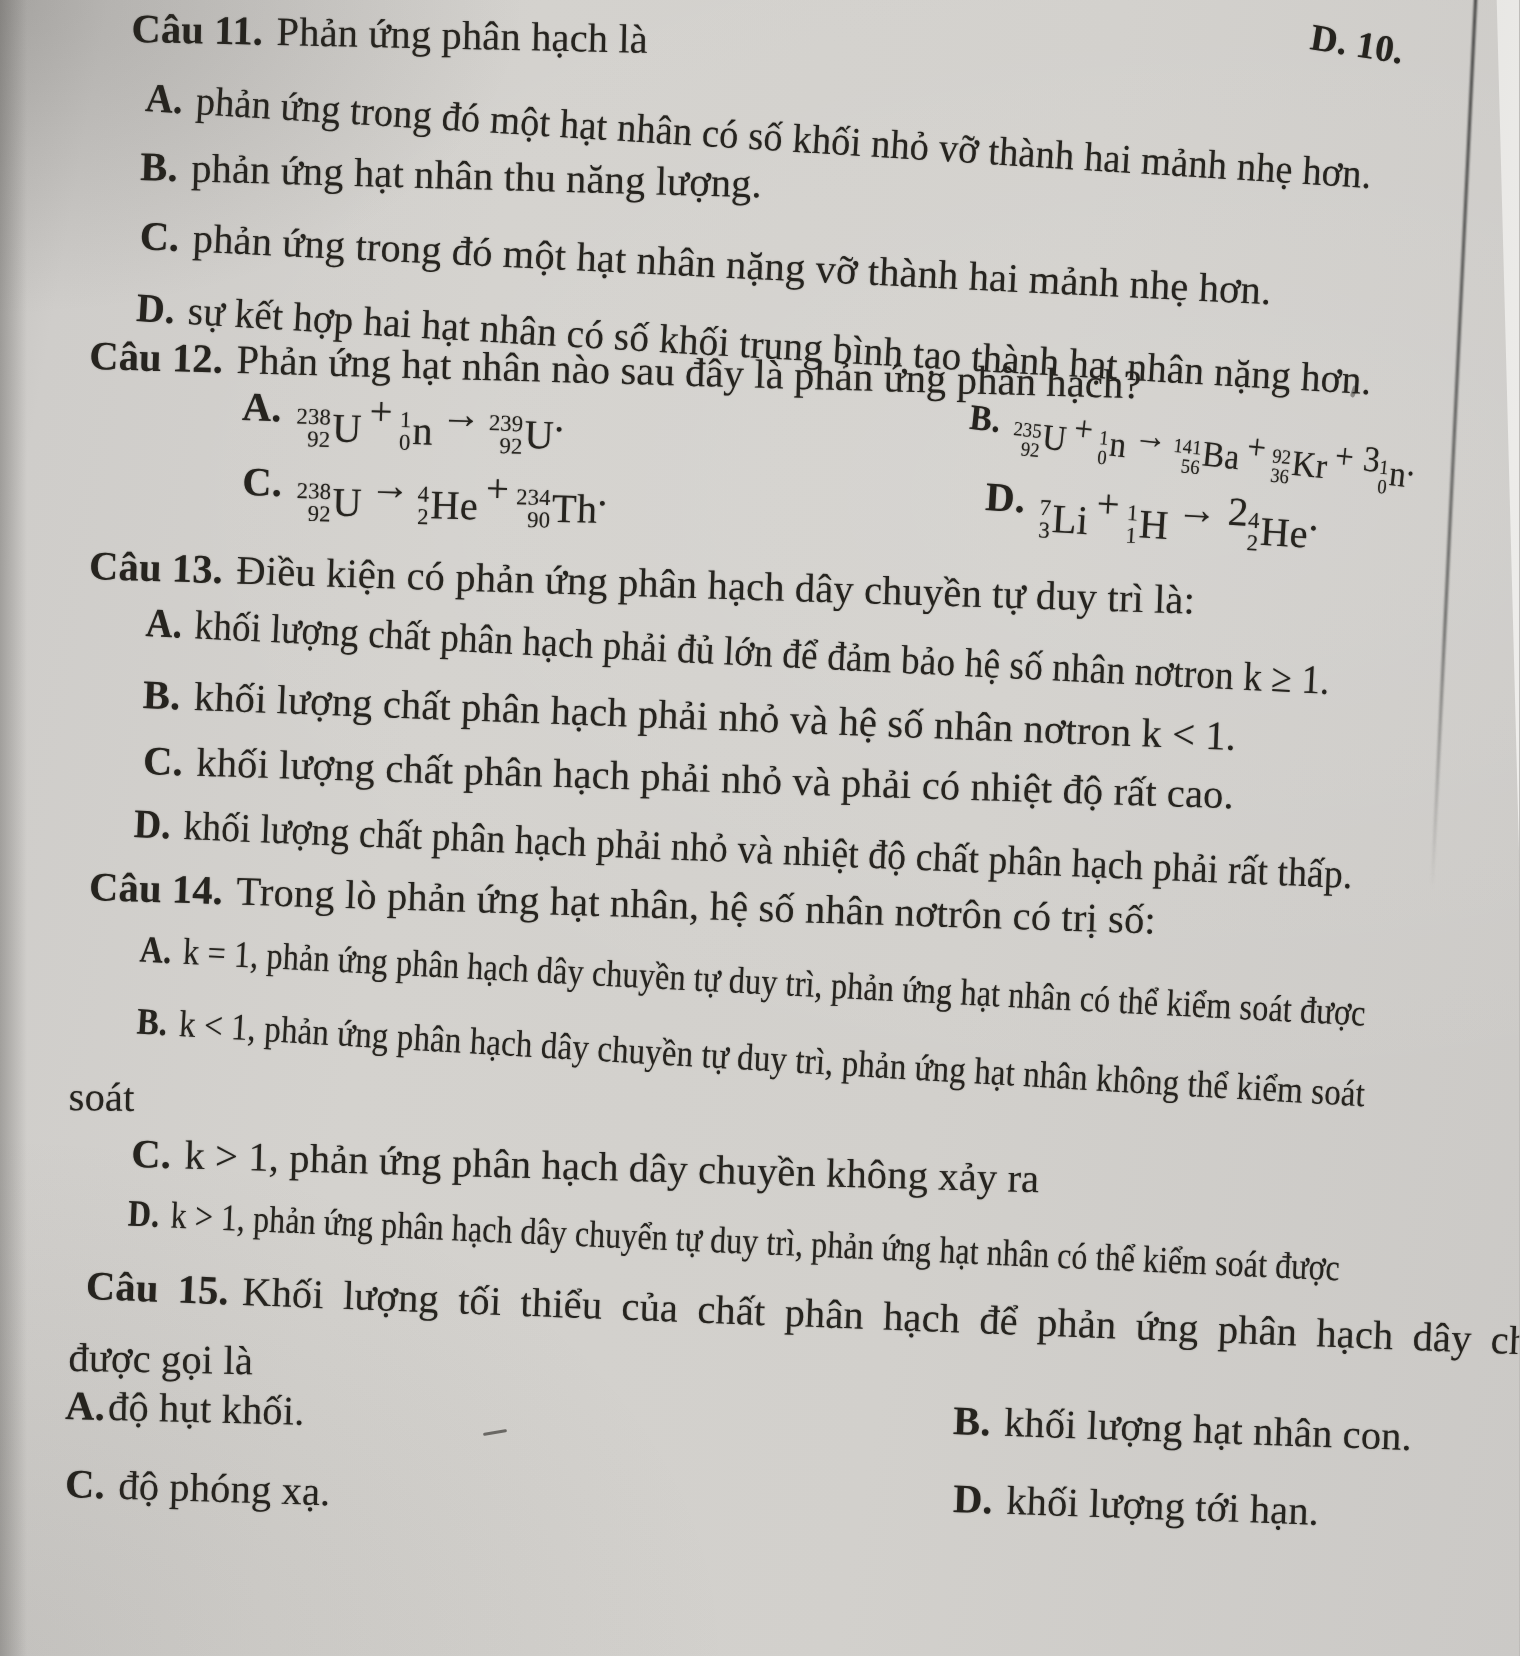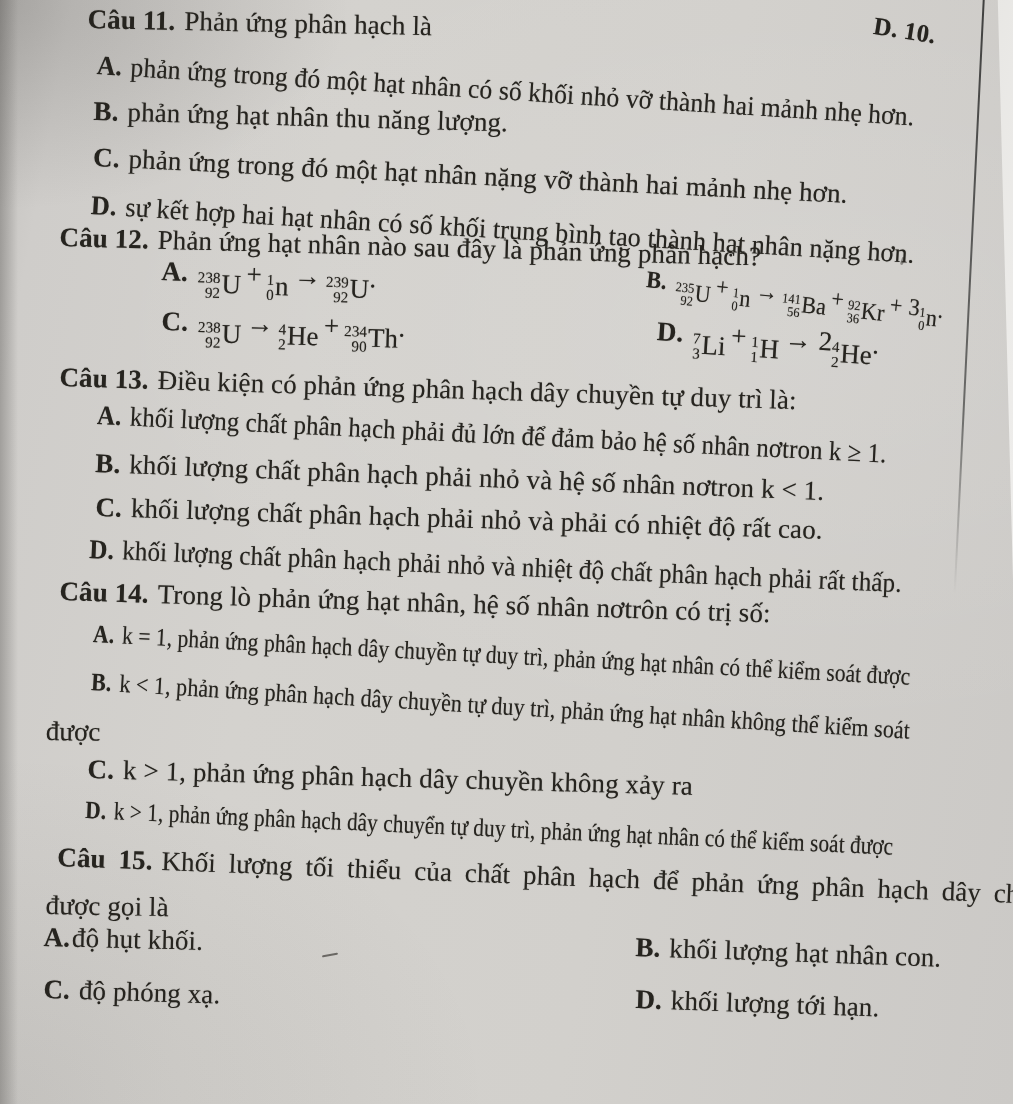--- a/index.html
+++ b/index.html
@@ -209,21 +209,21 @@
   <div class="line" style="left:60px;top:576px;transform:rotate(1.8deg);">
     <b>Câu 14.</b><span>Trong lò phản ứng hạt nhân, hệ số nhân nơtrôn có trị số:</span>
   </div>
   <div class="line sm" style="left:94px;top:620px;transform:rotate(3deg) scaleX(0.86);">
     <b>A.</b><span>k = 1, phản ứng phân hạch dây chuyền tự duy trì, phản ứng hạt nhân có thể kiểm soát được</span>
   </div>
   <div class="line sm" style="left:92px;top:668px;transform:rotate(3.4deg) scaleX(0.88);">
     <b>B.</b><span>k &lt; 1, phản ứng phân hạch dây chuyền tự duy trì, phản ứng hạt nhân không thể kiểm soát</span>
   </div>
   <div class="line" style="left:46px;top:716px;transform:rotate(0.8deg);">
-    <span>được</span>
+    <span>soát</span>
   </div>
   <div class="line" style="left:88px;top:754px;transform:rotate(1.6deg);">
     <b>C.</b><span>k &gt; 1, phản ứng phân hạch dây chuyền không xảy ra</span>
   </div>
   <div class="line sm" style="left:86px;top:796px;transform:rotate(2.6deg) scaleX(0.85);">
     <b>D.</b><span>k &gt; 1, phản ứng phân hạch dây chuyển tự duy trì, phản ứng hạt nhân có thể kiểm soát được</span>
   </div>
 
   <div class="line" style="left:58px;top:842px;transform:rotate(2.2deg);word-spacing:6px;">
     <b>Câu 15.</b><span>Khối lượng tối thiểu của chất phân hạch để phản ứng phân hạch dây chuyền duy trì</span>

